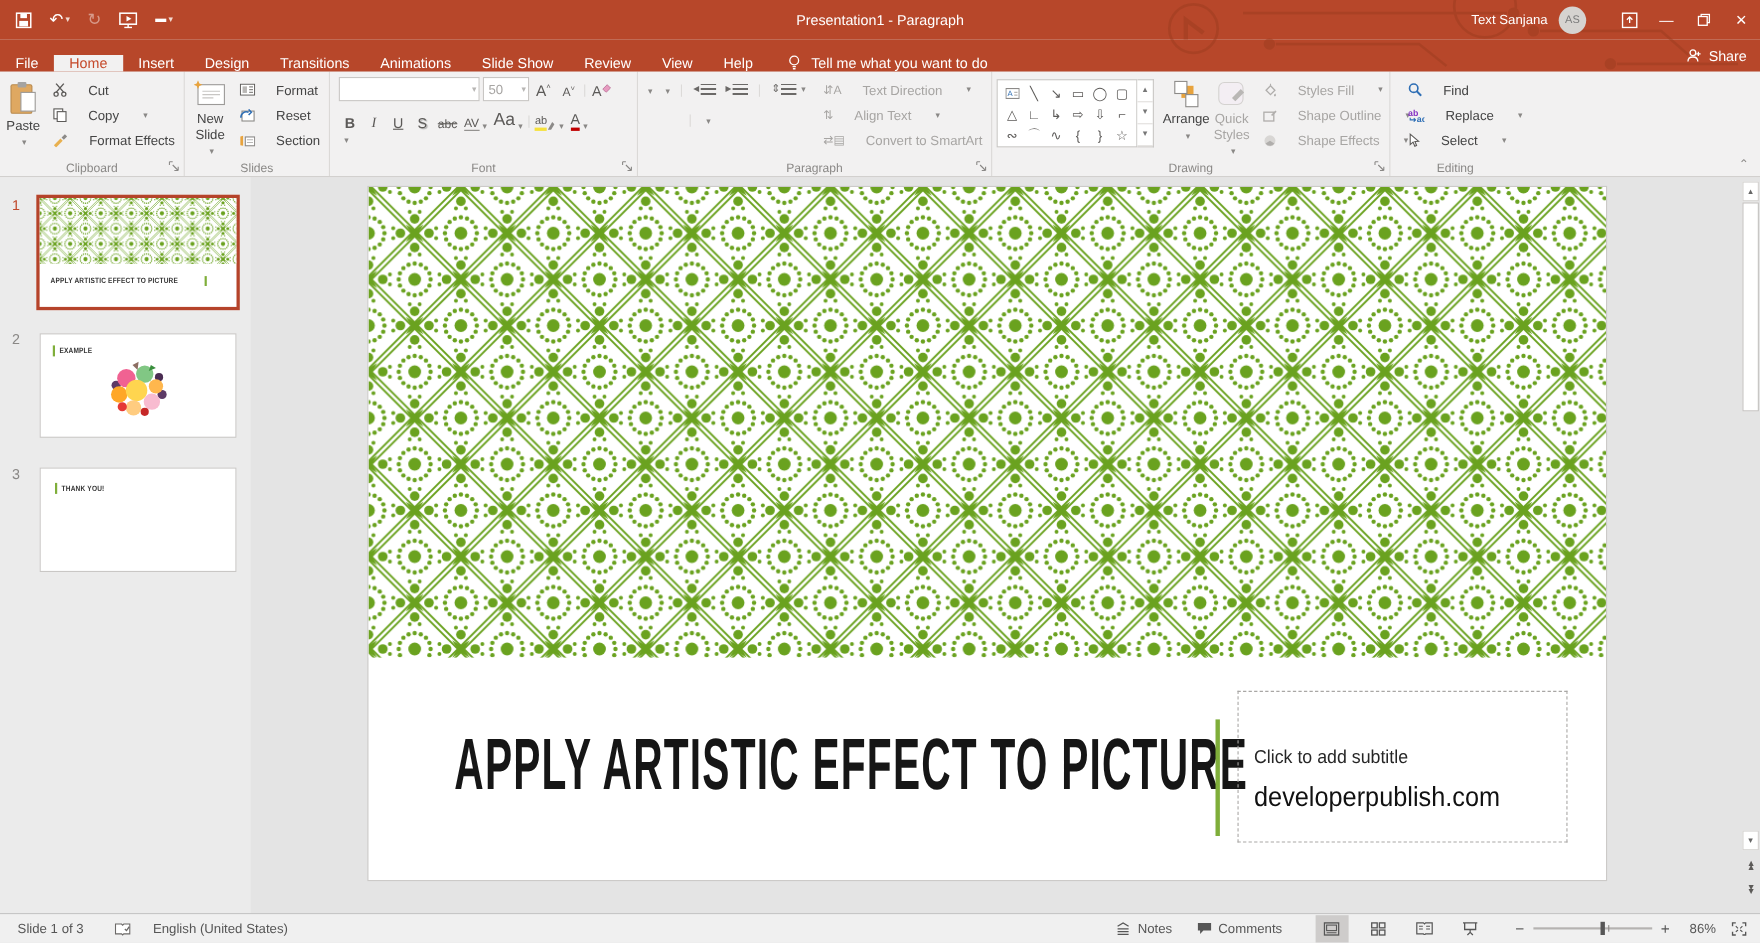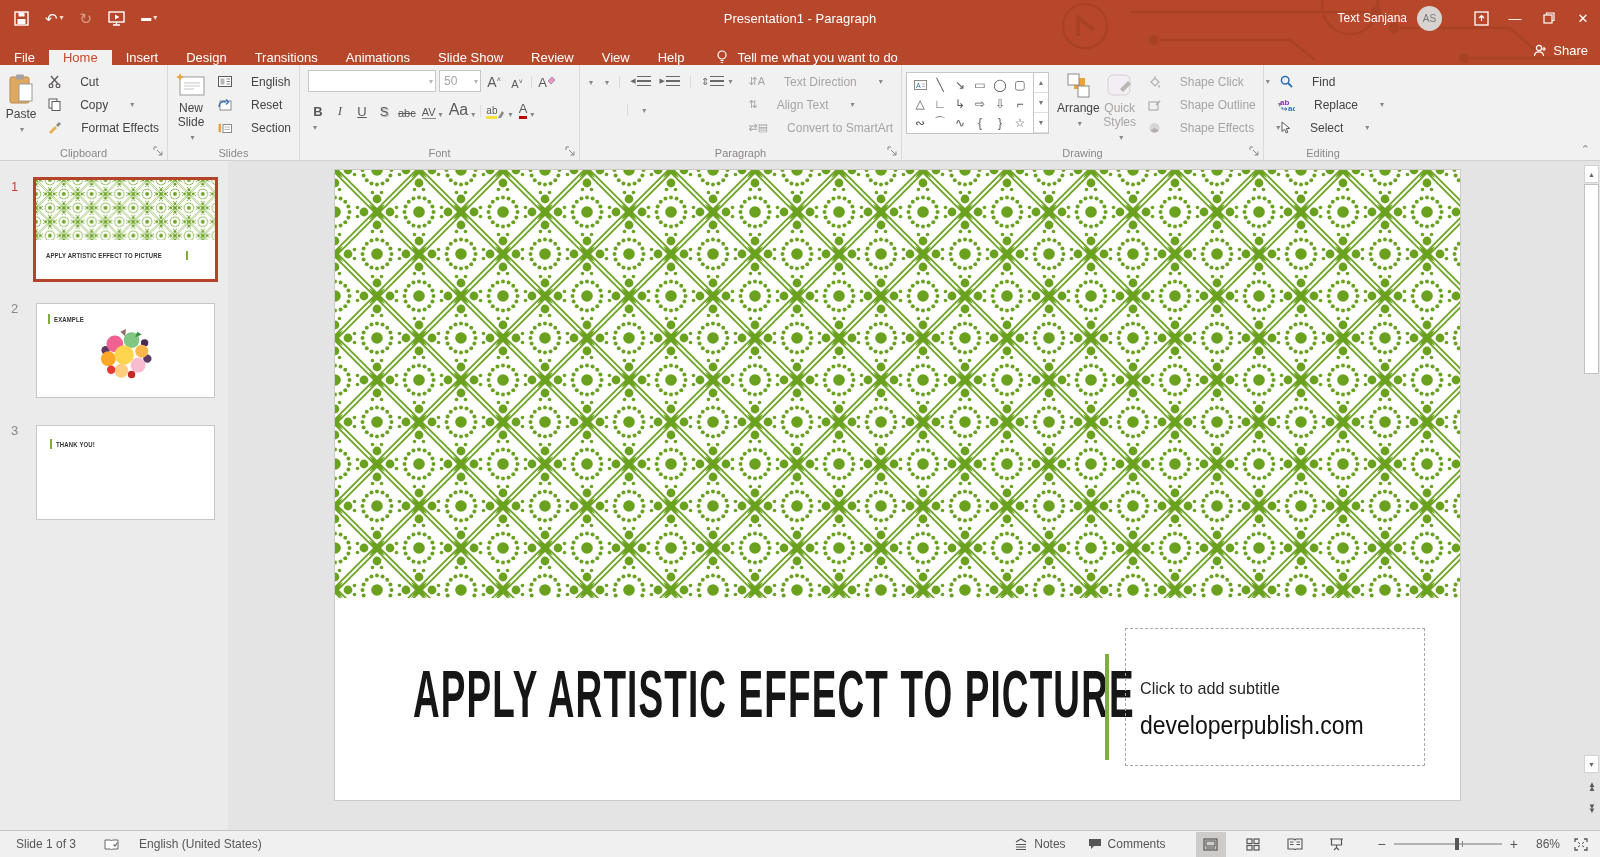--- a/index.html
+++ b/index.html
@@ -400,21 +400,21 @@
         </svg>
       <span style="width:38px">New Slide</span>
     </div>
     <div class="col" style="margin-left:4px">
       <div class="smallbtn dd">
         <svg class="i" width="14" height="11" viewBox="0 0 14 11">
             <rect x="0.5" y="0.5" width="13" height="10" fill="#fff" stroke="#5c5a58"></rect>
             <rect x="2.5" y="2.5" width="4" height="6" fill="#b9b7b5"></rect>
             <path d="M8.5 3 H12 M8.5 5.5 H12 M8.5 8 H12" stroke="#8c8a88"></path>
           </svg>
-        <span>English</span>
+        <span>Format</span>
       </div>
       <div class="smallbtn">
         <svg class="i" width="14" height="12" viewBox="0 0 14 12">
             <rect x="2" y="2" width="11" height="9" fill="#fff" stroke="#8c8a88"></rect>
             <path d="M1 8 A5 5 0 0 1 8 3" fill="none" stroke="#2f6fb5" stroke-width="1.4"></path>
             <path d="M8 0.5 L10.5 3 L8 5.5" fill="none" stroke="#2f6fb5" stroke-width="1.4"></path>
           </svg>
         <span>Reset</span>
       </div>
       <div class="smallbtn dd">
@@ -585,21 +585,21 @@
         </svg>
       <span style="width:40px">Quick Styles</span>
     </div>
     <div class="col" style="margin-left:4px">
       <div class="smallbtn dd dis">
         <svg class="i" width="13" height="12" viewBox="0 0 13 12">
             <path d="M3 6 L7 2 L11 6 L7 10 Z" fill="none" stroke="#b0aeac" stroke-width="1.2"></path>
             <path d="M7 2 V0" stroke="#b0aeac"></path>
             <path d="M11.5 9 q1 1.8 0 2.6 q-1 .4 -1.4 -.8 q-.2 -1 1.4 -1.8" fill="#b0aeac"></path>
           </svg>
-        <span>Shape Click</span>
+        <span>Styles Fill</span>
       </div>
       <div class="smallbtn dd dis">
         <svg class="i" width="13" height="12" viewBox="0 0 13 12">
             <rect x="1" y="3" width="9" height="8" fill="none" stroke="#b0aeac" stroke-width="1.2"></rect>
             <path d="M8 6 L12 2" stroke="#b0aeac" stroke-width="1.6"></path>
           </svg>
         <span>Shape Outline</span>
       </div>
       <div class="smallbtn dd dis">
         <svg class="i" width="13" height="12" viewBox="0 0 13 12">

